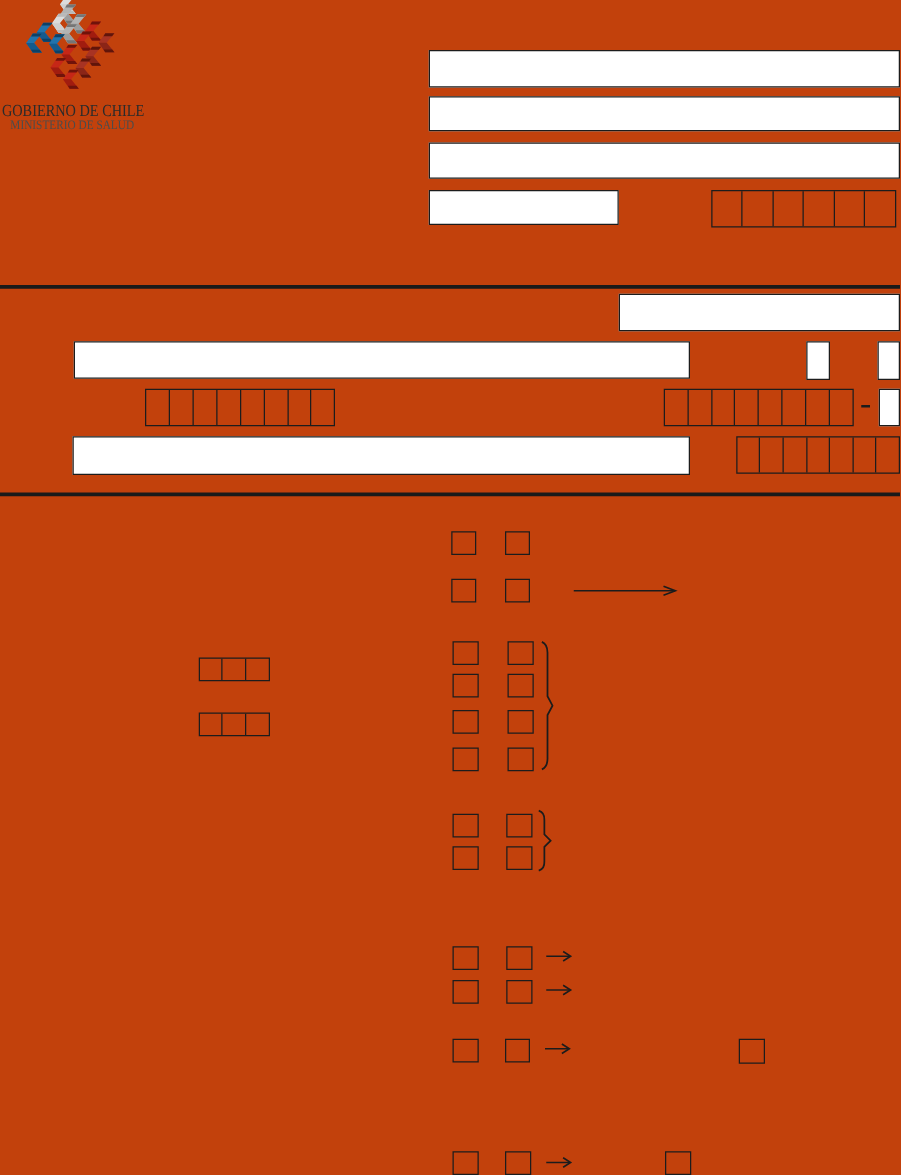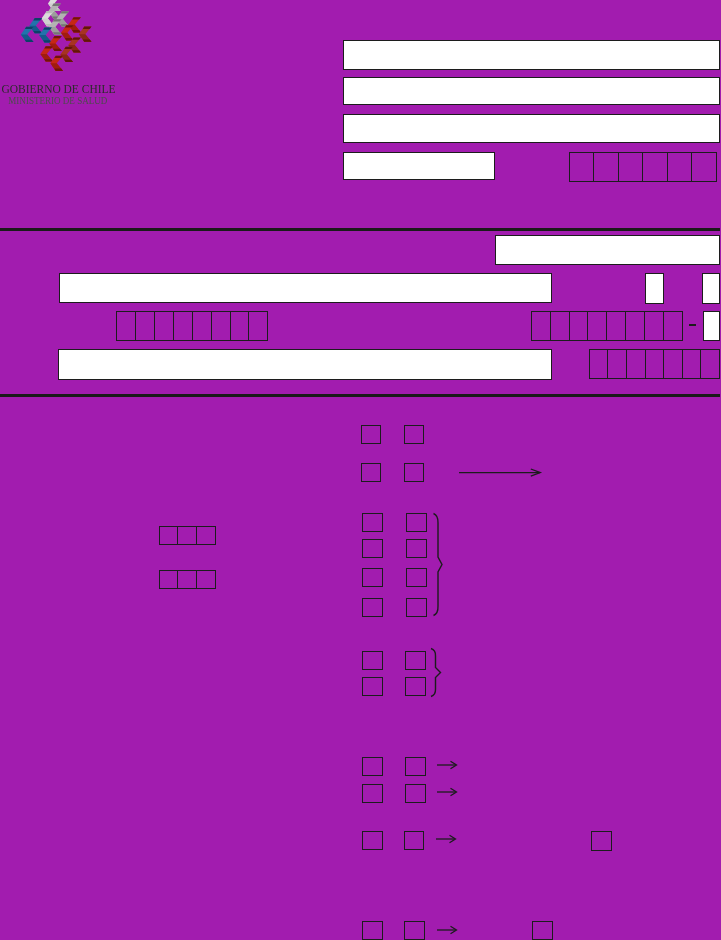--- a/index.html
+++ b/index.html
@@ -1,16 +1,16 @@
 <!DOCTYPE html>
 <html><head>
 <meta charset="utf-8">
 <style>
 html,body{margin:0;padding:0;background:#fff;}
-#page{position:relative;width:721px;height:940px;background:#a21caf;overflow:hidden;
+#page{position:relative;width:721px;height:940px;background:#c2410c;overflow:hidden;
   font-family:"Liberation Serif",serif;}
 .bx{position:absolute;border:1.3px solid #1c1c1c;background:#fff;box-sizing:border-box;}
 .grid{position:absolute;border:1.3px solid #1c1c1c;box-sizing:border-box;display:flex;}
 .grid>i{flex:1;border-right:1.3px solid #1c1c1c;}
 .grid>i:last-child{border-right:none;}
 .cb{position:absolute;border:1.4px solid #1c1c1c;box-sizing:border-box;width:20.5px;height:19.3px;}
 .hl{position:absolute;background:#1a1a1a;left:0;width:720px;}
 svg{position:absolute;}
 </style>
 </head>

